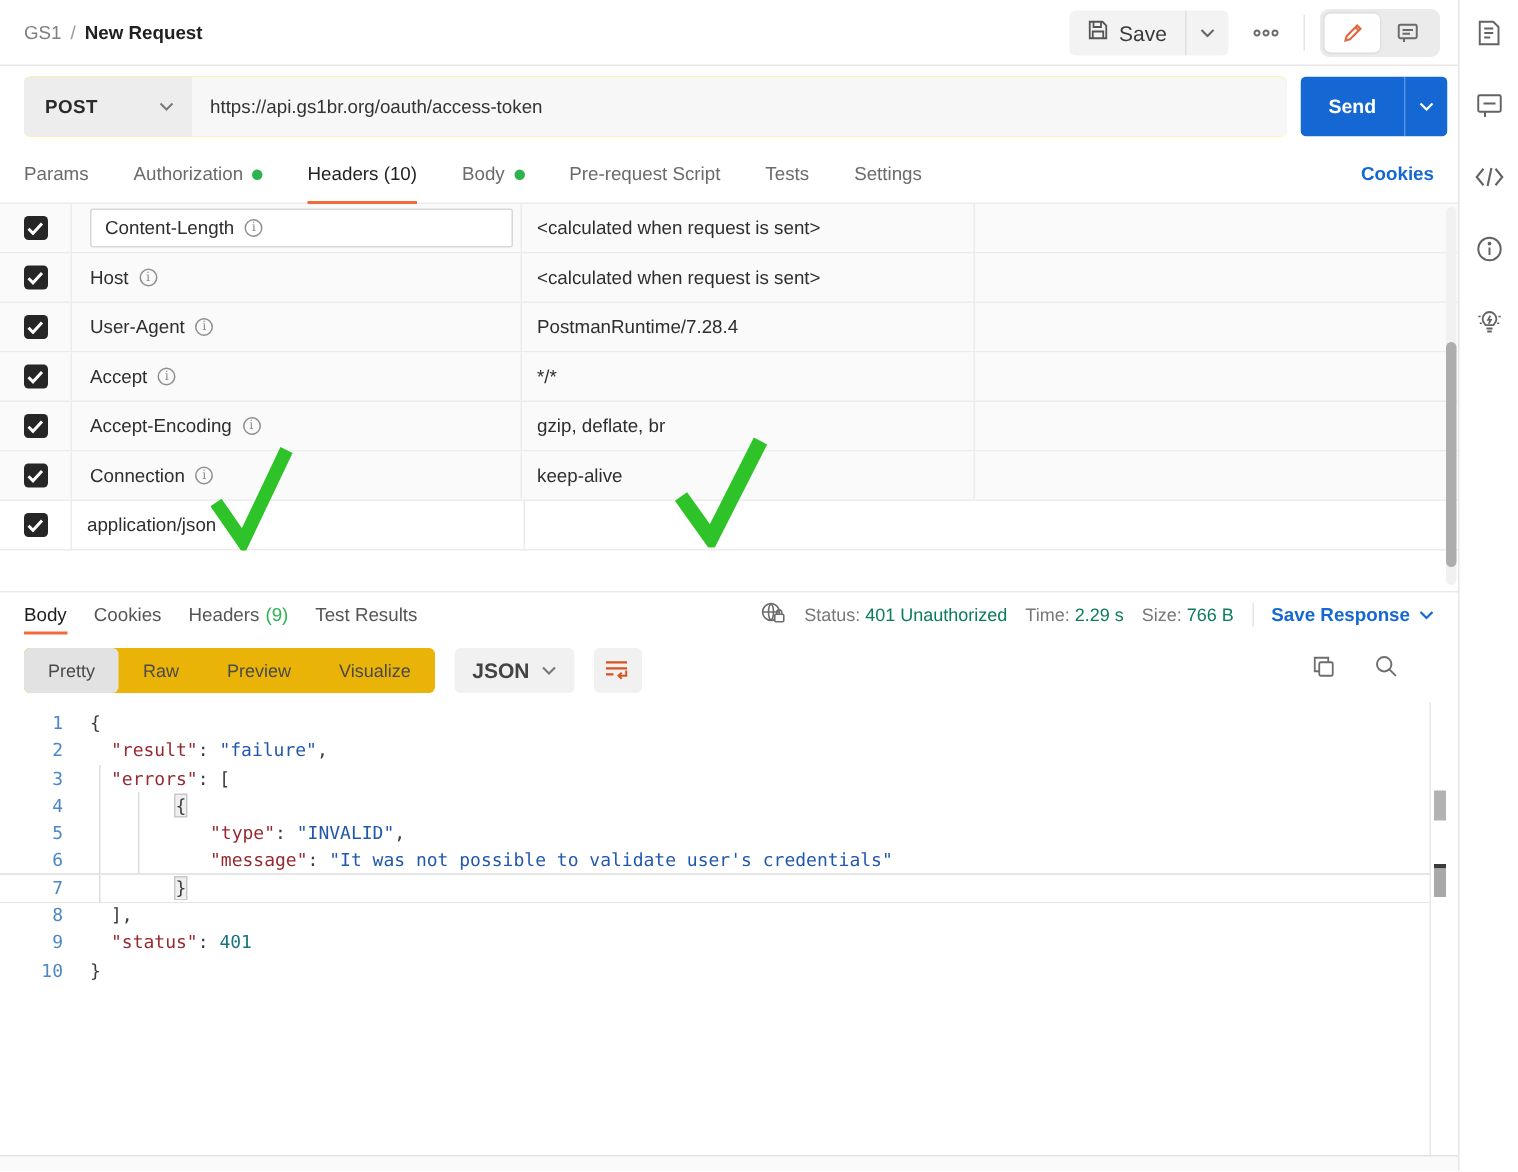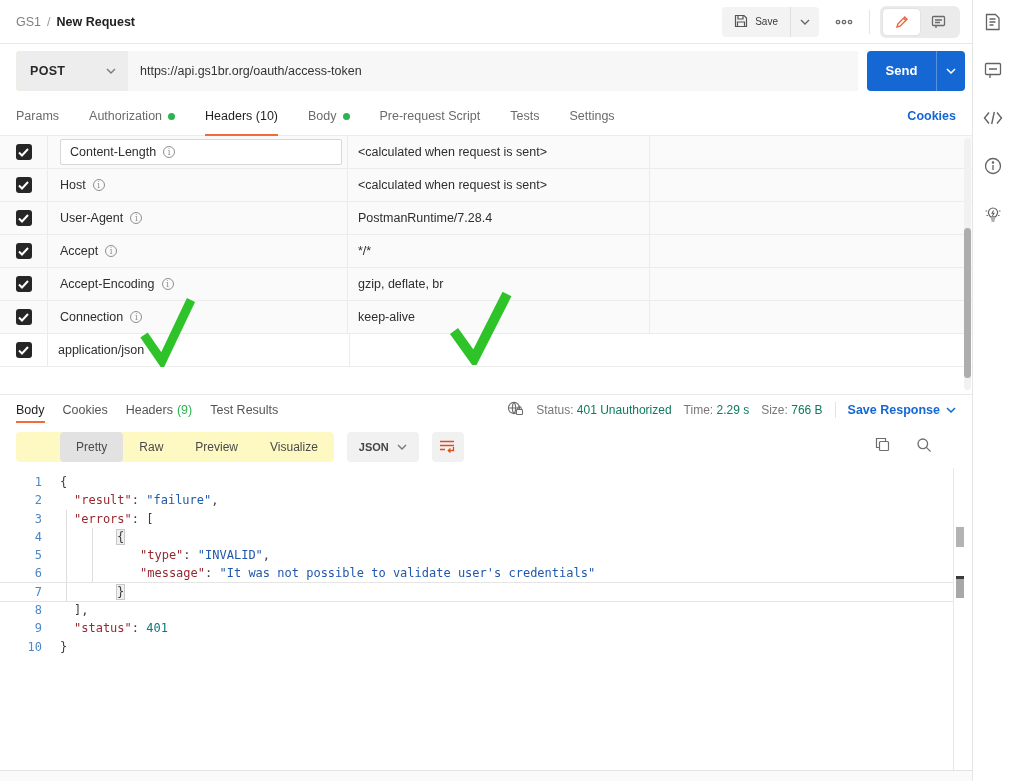--- a/index.html
+++ b/index.html
@@ -9,21 +9,21 @@
   .main { position:absolute; left:0; top:0; width:972px; height:781px; }
 
   
   .topbar { position:absolute; left:0; top:0; width:972px; height:44px; border-bottom:1px solid #e8e8e8; display:flex; align-items:center; justify-content:space-between; padding:0 12px 0 16px; }
   .breadcrumb { font-size:12.5px; display:flex; gap:6px; align-items:center; }
   .bc-ws { color:#808080; }
   .bc-sep { color:#9a9a9a; }
   .bc-item { color:#212121; font-weight:bold; }
   .top-actions { display:flex; align-items:center; gap:10px; }
   .save-group { display:flex; align-items:center; background:#f3f3f3; border-radius:4px; height:30px; overflow:hidden; }
-  .save-main { display:flex; align-items:center; gap:7px; padding:0 12px; height:100%; cursor:pointer; font-size:10px; color:#3a3a3a; }
+  .save-main { display:flex; align-items:center; gap:7px; padding:0 12px; height:100%; cursor:pointer; font-size:14px; color:#3a3a3a; }
   .save-sep { width:1px; height:30px; background:#e0e0e0; }
   .save-caret { width:28px; height:100%; display:flex; align-items:center; justify-content:center; color:#666; cursor:pointer; }
   .more-btn { width:30px; height:30px; display:flex; align-items:center; justify-content:center; }
   .vdiv { width:1px; height:24px; background:#e4e4e4; }
   .seg-edit { background:#ebebeb; border-radius:6px; padding:3px; display:flex; height:32px; }
   .seg-edit .seg { width:37px; height:26px; display:flex; align-items:center; justify-content:center; border-radius:4px; }
   .seg-edit .seg.active { background:#fff; box-shadow:0 0 2px rgba(0,0,0,0.12); }
 
   
   .url-row { position:absolute; left:0; top:44px; width:972px; height:53px; display:flex; align-items:center; padding:0 6px 0 16px; }
@@ -64,24 +64,24 @@
   .ptab.active { color:#1f1f1f; }
   .ptab.active::after { content:""; position:absolute; left:0; right:0; bottom:2px; height:2px; background:var(--orange); }
   .ptab .count { color:var(--green); }
   .resp-meta { margin-left:auto; display:flex; align-items:center; gap:12px; font-size:12px; color:#777; }
   .meta-val { color:var(--teal); }
   .meta-div { width:1px; height:16px; background:#e4e4e4; }
   .save-resp { color:var(--blue); font-weight:bold; font-size:12.5px; display:flex; align-items:center; gap:6px; cursor:pointer; }
 
   
   .resp-toolbar { position:absolute; left:0; top:425px; width:972px; height:43px; display:flex; align-items:center; padding:0 16px; gap:13px; }
-  .view-seg { display:flex; background:#fef9c3; border-radius:4px; height:30px; overflow:hidden;padding-left:44px; }
+  .view-seg { display:flex; background:#eab308; border-radius:4px; height:30px; overflow:hidden; }
   .view-seg .vseg { padding:0 16px; display:flex; align-items:center; font-size:12px; color:#4a4a4a; cursor:pointer; border-radius:4px; }
   .view-seg .vseg.active { background:#e2e2e2; }
-  .fmt-pill { height:30px; background:#f1f1f1; border-radius:4px; display:flex; align-items:center; gap:8px; padding:0 12px; font-size:11px; font-weight:bold; color:#444; cursor:pointer; }
+  .fmt-pill { height:30px; background:#f1f1f1; border-radius:4px; display:flex; align-items:center; gap:8px; padding:0 12px; font-size:14px; font-weight:bold; color:#444; cursor:pointer; }
   .beautify-pill { width:32px; height:30px; background:#f1f1f1; border-radius:4px; display:flex; align-items:center; justify-content:center; cursor:pointer; }
   .rt-icons { margin-left:auto; display:flex; align-items:center; gap:26px; padding-right:24px; }
 
   
   .code-area { position:absolute; left:0; top:468px; width:953px; height:302px; font-family:"DejaVu Sans Mono", monospace; font-size:12px; padding-top:5px; }
   .code-line { display:flex; height:18.3px; line-height:18.3px; position:relative; }
   .code-line.hl { box-shadow:0 -1px 0 #e5e5e5, 0 1px 0 #e5e5e5; }
   .ln { width:46px; text-align:right; padding-right:4px; color:#4d87c7; flex:none; }
   .code-txt { margin-left:14px; white-space:pre; }
   .tk-k { color:#962930; }

